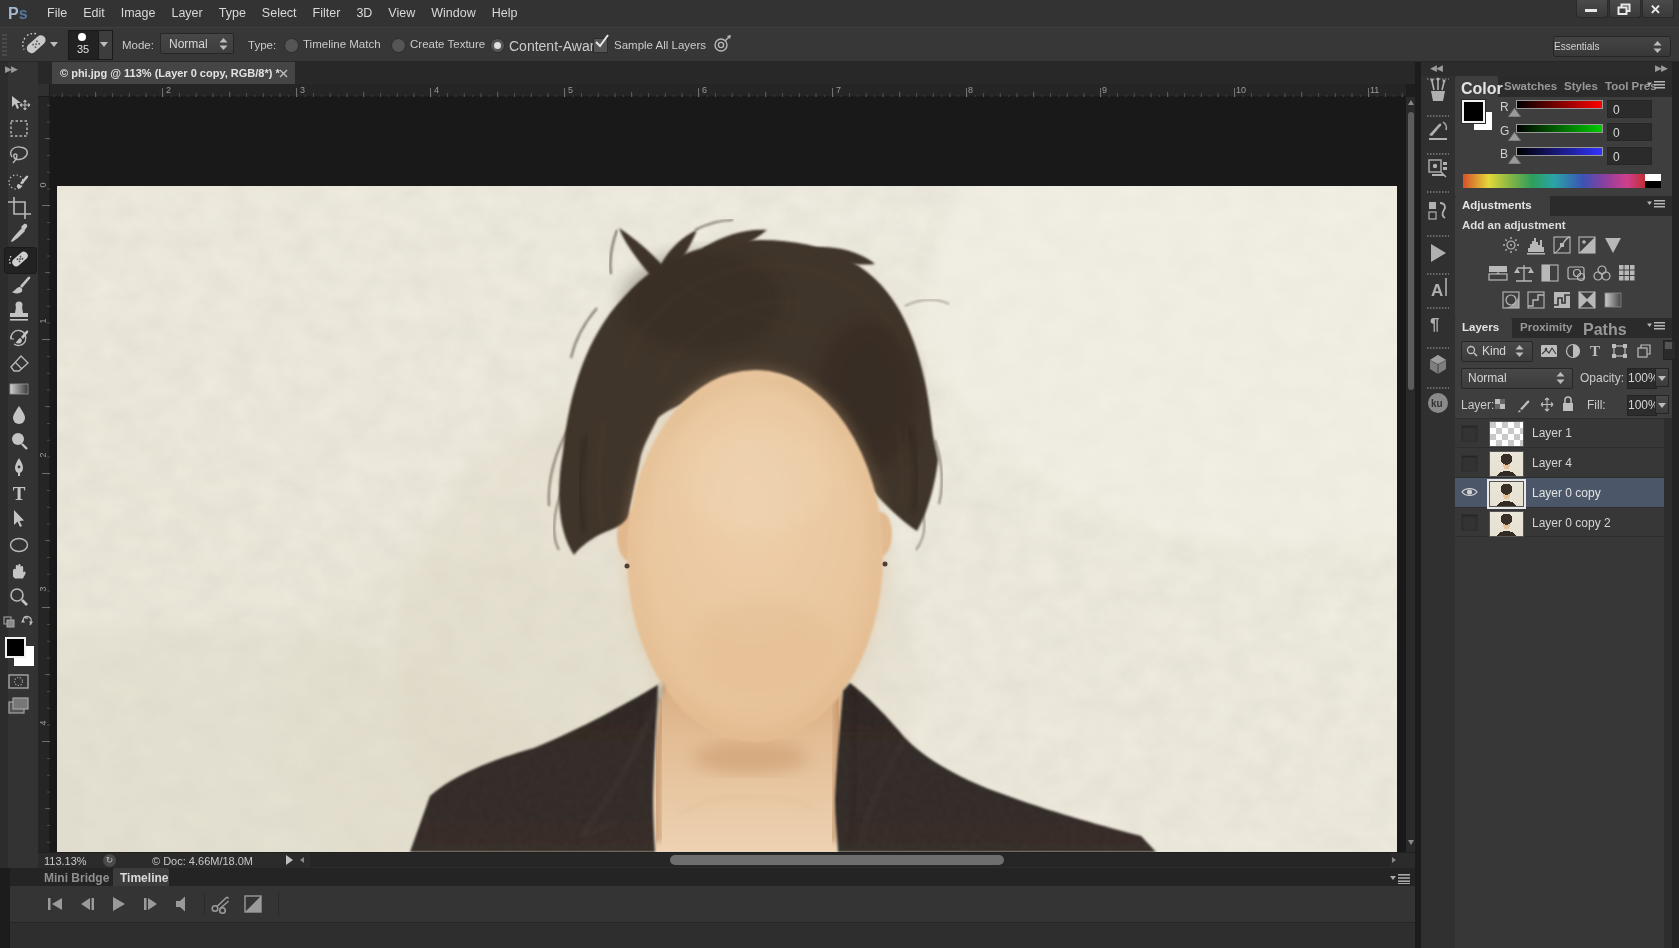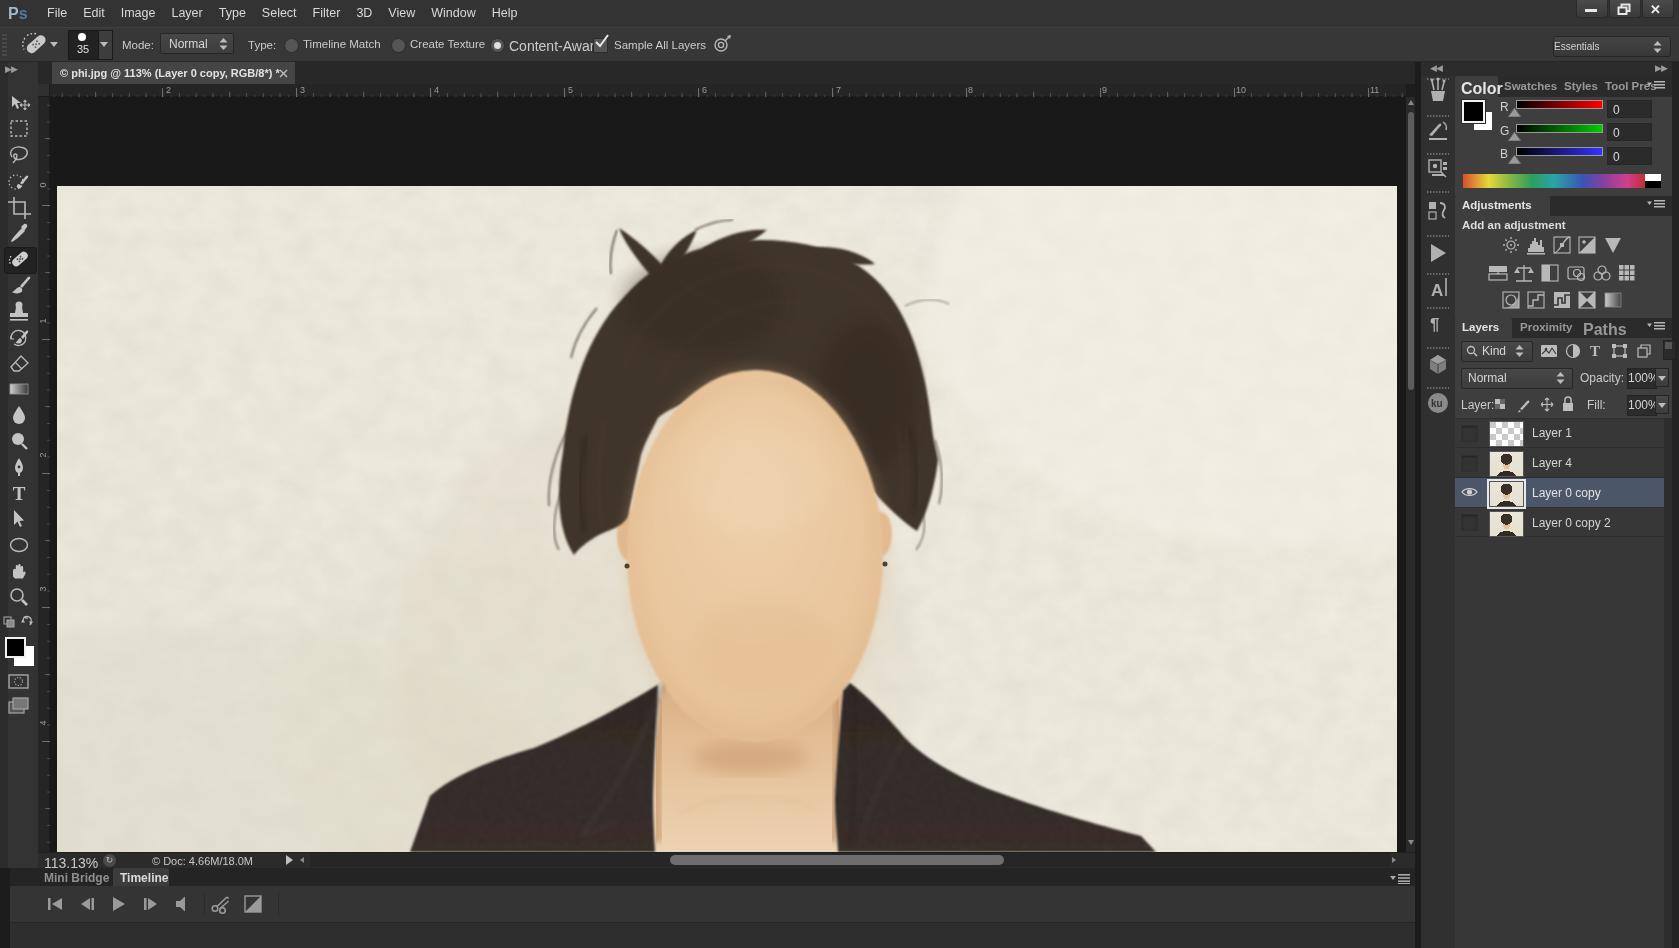--- a/index.html
+++ b/index.html
@@ -384,21 +384,21 @@
     <path d="M848,554 C830,580 812,620 804,656" stroke="#4a433c" stroke-width="2.5" fill="none" opacity="0.45" filter="url(#soft2)"></path>
   </svg>
   </div>
 
   <div class="abs" style="left:1406px;top:97px;width:10px;height:755px;background:#2a2a2a;"></div>
   <div class="abs" style="left:1408px;top:112px;width:6px;height:278px;background:#5c5c5c;border-radius:3px;"></div>
   <div class="abs" style="left:1408px;top:100px;width:0;height:0;border-left:3px solid transparent;border-right:3px solid transparent;border-bottom:5px solid #8a8a8a;"></div>
   <div class="abs" style="left:1408px;top:840px;width:0;height:0;border-left:3px solid transparent;border-right:3px solid transparent;border-top:5px solid #8a8a8a;"></div>
 
   <div class="abs" style="left:38px;top:852px;width:1378px;height:16px;background:#2b2b2b;border-top:1px solid #1f1f1f;box-sizing:border-box;"></div>
-  <div class="abs" style="left:44px;top:855px;font-size:14px;color:#c8c8c8;">113.13%</div>
+  <div class="abs" style="left:44px;top:855px;font-size:11px;color:#c8c8c8;">113.13%</div>
   <div class="abs" style="left:103px;top:854px;width:13px;height:13px;border-radius:50%;background:#4a4a4a;color:#bbb;font-size:9px;text-align:center;line-height:13px;">↻</div>
   <div class="abs" style="left:152px;top:855px;font-size:11px;color:#c8c8c8;">© Doc: 4.66M/18.0M</div>
   <div class="abs" style="left:286px;top:855px;width:0;height:0;border-top:5px solid transparent;border-bottom:5px solid transparent;border-left:7px solid #c0c0c0;"></div>
   <div class="abs" style="left:300px;top:857px;width:0;height:0;border-top:3px solid transparent;border-bottom:3px solid transparent;border-right:4px solid #888;"></div>
   <div class="abs" style="left:310px;top:853px;width:1080px;height:14px;background:#262626;"></div>
   <div class="abs" style="left:670px;top:855px;width:334px;height:10px;background:#6e6e6e;border-radius:5px;"></div>
   <div class="abs" style="left:1392px;top:857px;width:0;height:0;border-top:3px solid transparent;border-bottom:3px solid transparent;border-left:4px solid #888;"></div>
 
   <div class="abs" style="left:0;top:868px;width:10px;height:80px;background:#1c1c1c;"></div>
   <div class="abs" style="left:10px;top:868px;width:1405px;height:18px;background:#242424;"></div>

